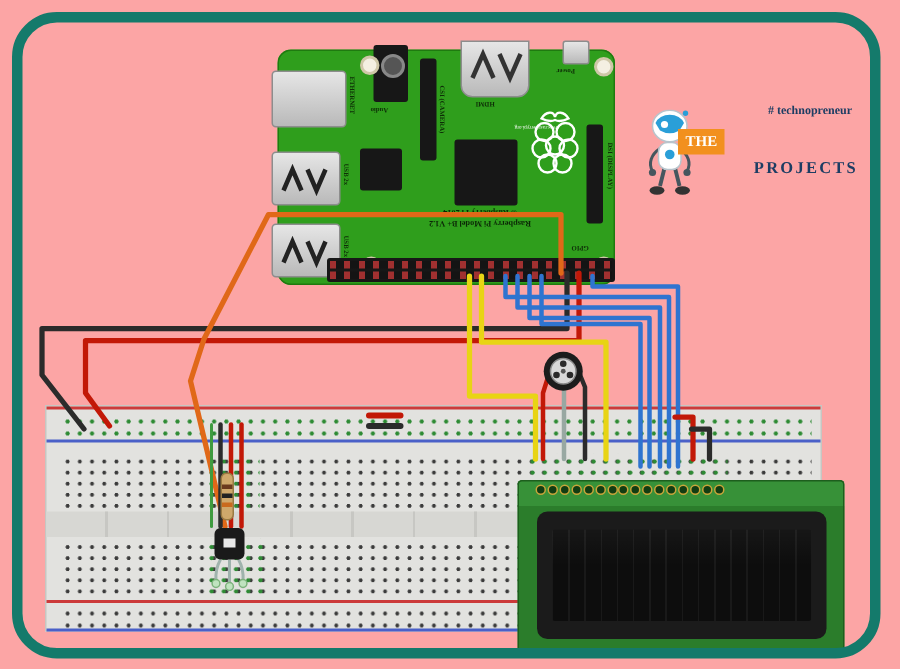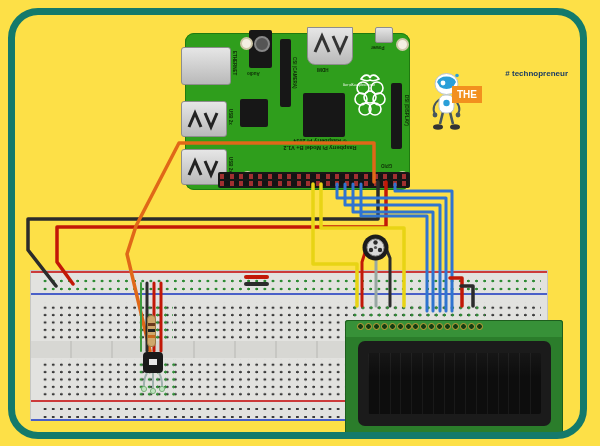--- a/index.html
+++ b/index.html
@@ -1,17 +1,17 @@
 <!DOCTYPE html>
 <html><head>
 <meta charset="utf-8">
 <style>
   html,body{margin:0;padding:0;background:#ffffff;}
-  .stage{position:relative;width:600px;height:446px;background:#fde047;overflow:hidden;
-         font-family:Liberation Sans, sans-serif;}
+  .stage{position:relative;width:600px;height:446px;background:#fca5a5;overflow:hidden;
+         font-family:Liberation Serif, serif;}
   .abs{position:absolute;}
 
   
   .frame{position:absolute;left:8px;top:8px;width:579px;height:431px;
          border:7px solid #147a6b;border-radius:30px;box-sizing:border-box;}
 
   
   .pi-board{position:absolute;left:185px;top:33px;width:225px;height:157px;
             background:#2f9e1c;border-radius:9px;box-shadow:inset 0 0 0 1px #1f7a10;}
   .silver{background:linear-gradient(#e6e6e6,#b9b9b9);border:1px solid #8d8d8d;box-sizing:border-box;}
@@ -245,15 +245,16 @@
       <ellipse cx="28" cy="54" rx="5" ry="2.8" fill="#333"></ellipse>
     <rect x="12" y="22" width="15" height="18" rx="6" fill="#ffffff" stroke="#b8c4cc"></rect>
     <circle cx="19.5" cy="30" r="3.2" fill="#2a9fd8"></circle>
     <ellipse cx="19.5" cy="11" rx="11.5" ry="10.5" fill="#ffffff" stroke="#b8c4cc"></ellipse>
     <path d="M10,9 a10,8 0 0 1 19,0 l-3,5 a13,13 0 0 1 -13,0 z" fill="#2a9fd8"></path>
     <circle cx="16" cy="10" r="2.4" fill="#ffffff"></circle>
     <circle cx="30" cy="2.5" r="1.8" fill="#2a9fd8"></circle>
   </svg>
   <div class="brand-hash"># technopreneur</div>
   <div class="brand-the">THE</div>
+  <div class="brand-proj">PROJECTS</div>
 
   <div class="frame"></div>
 </div>
 
 </body></html>

